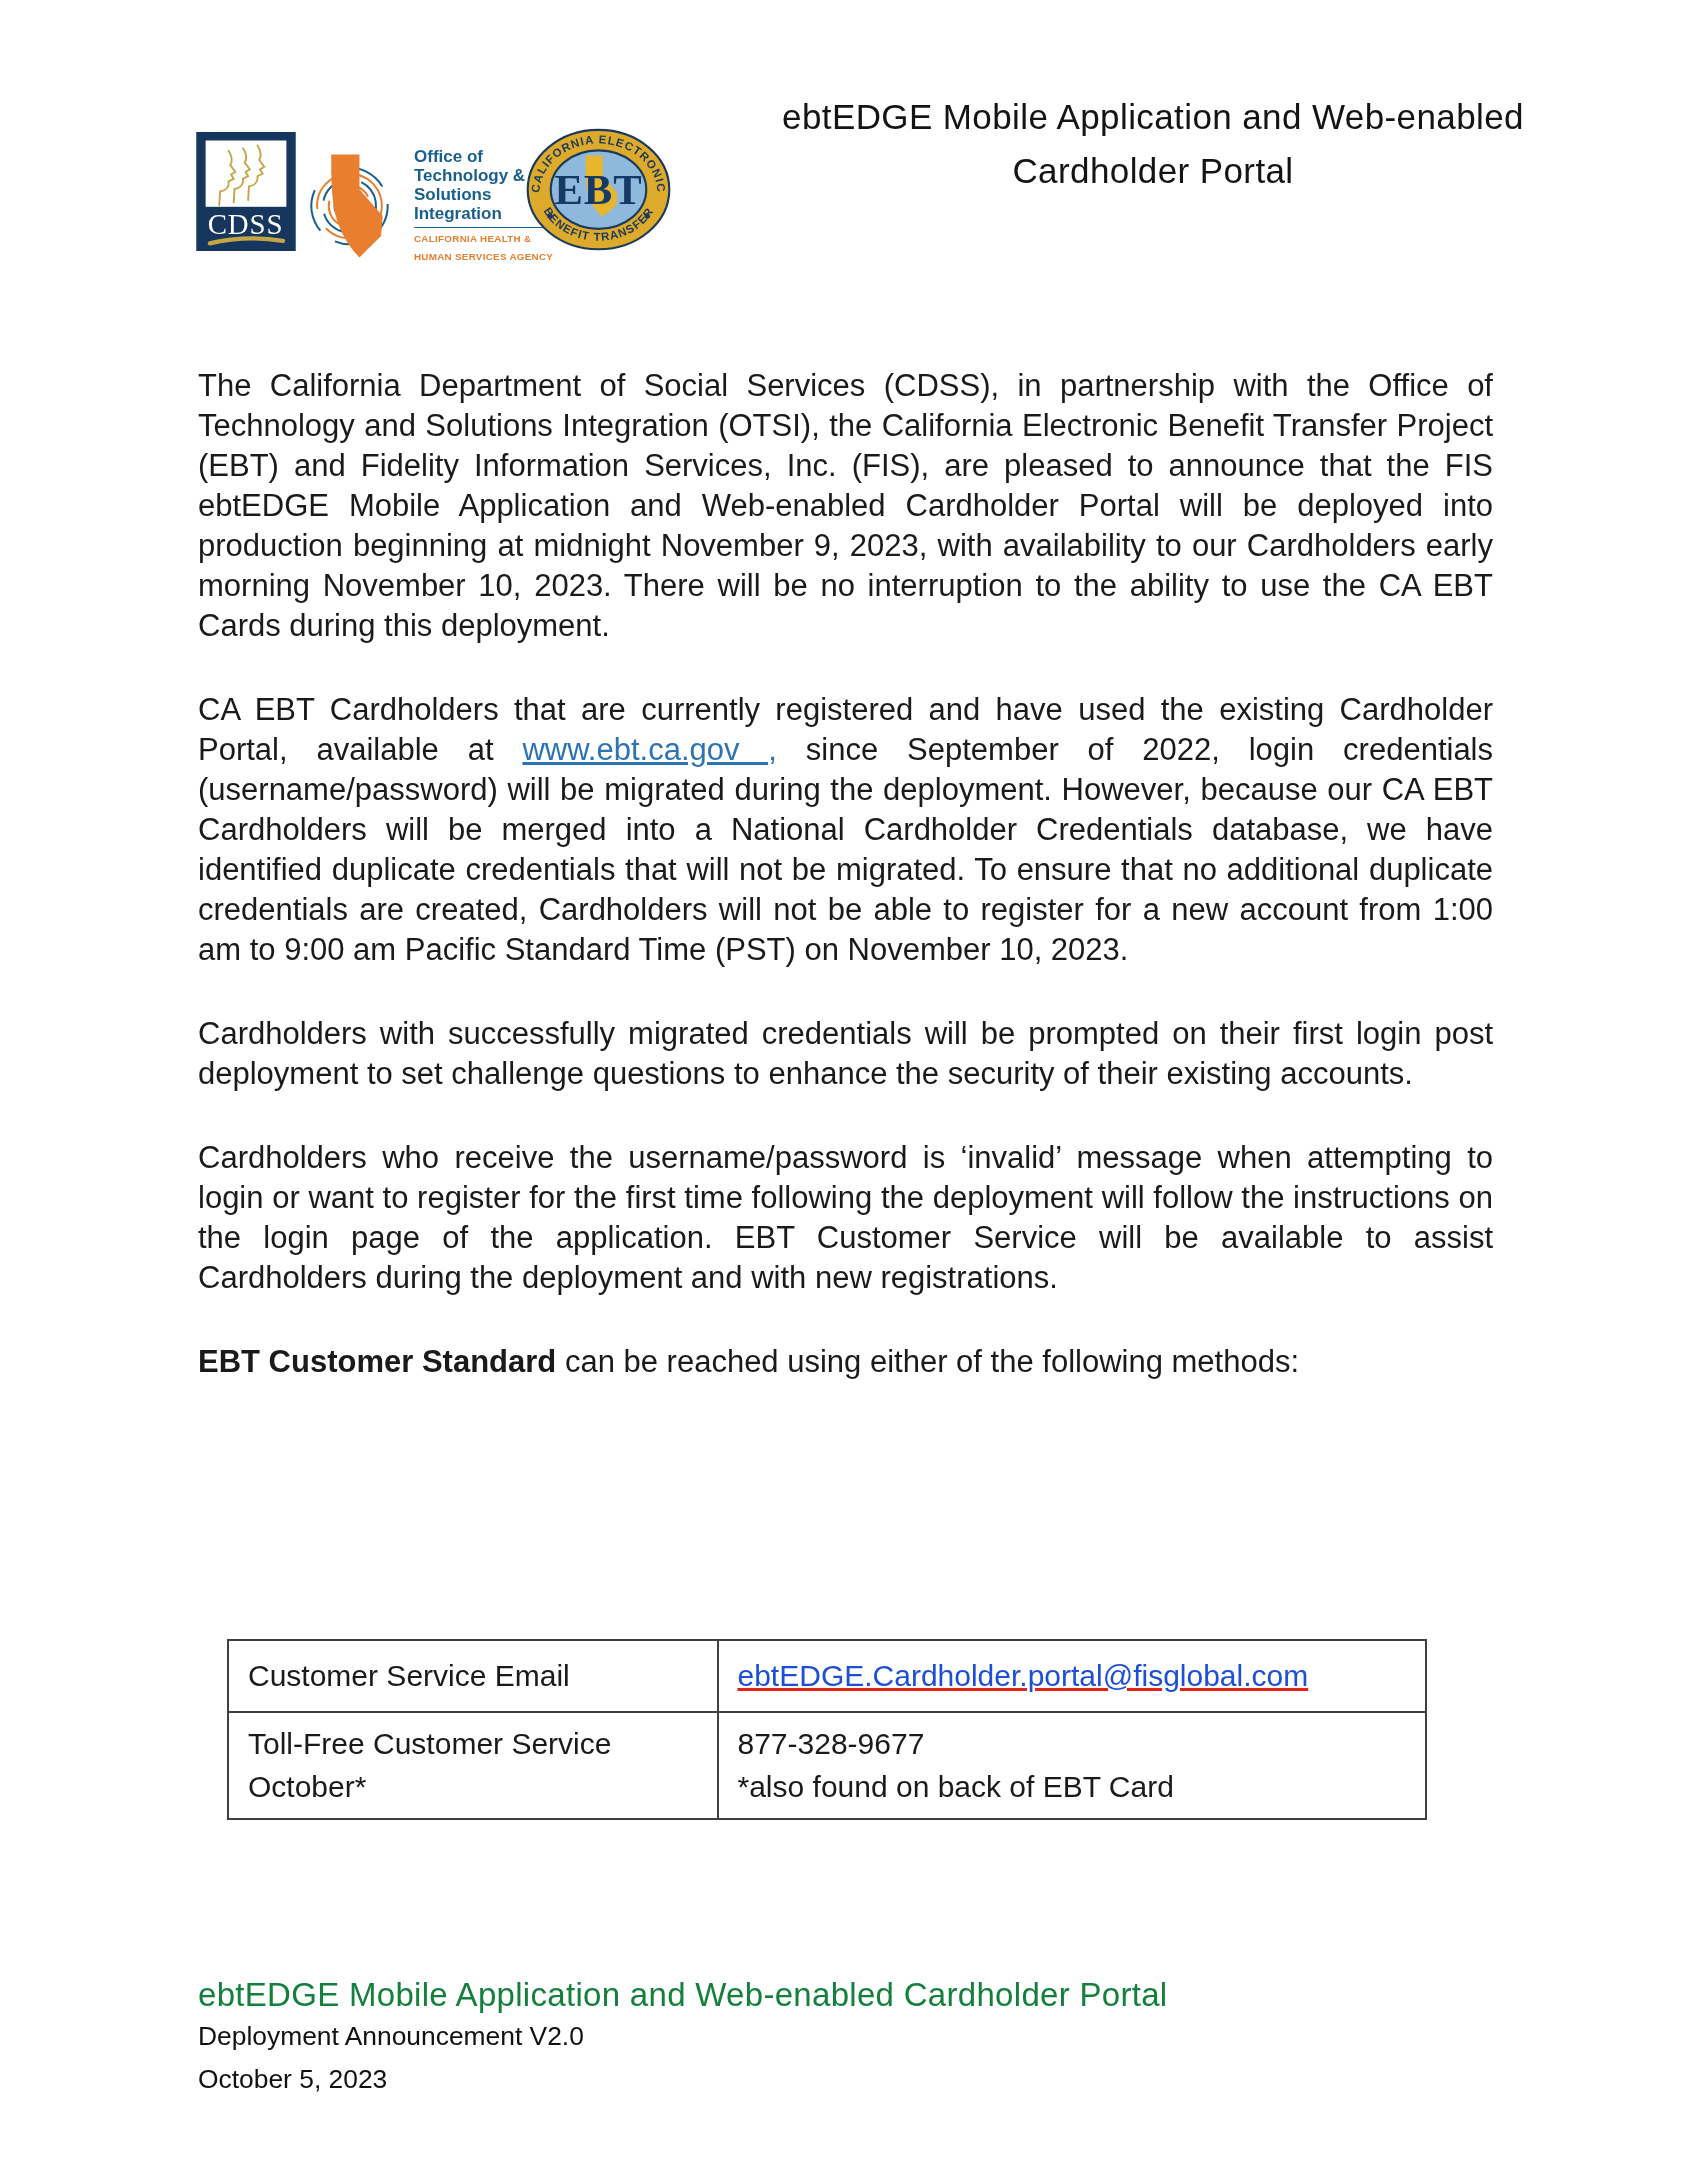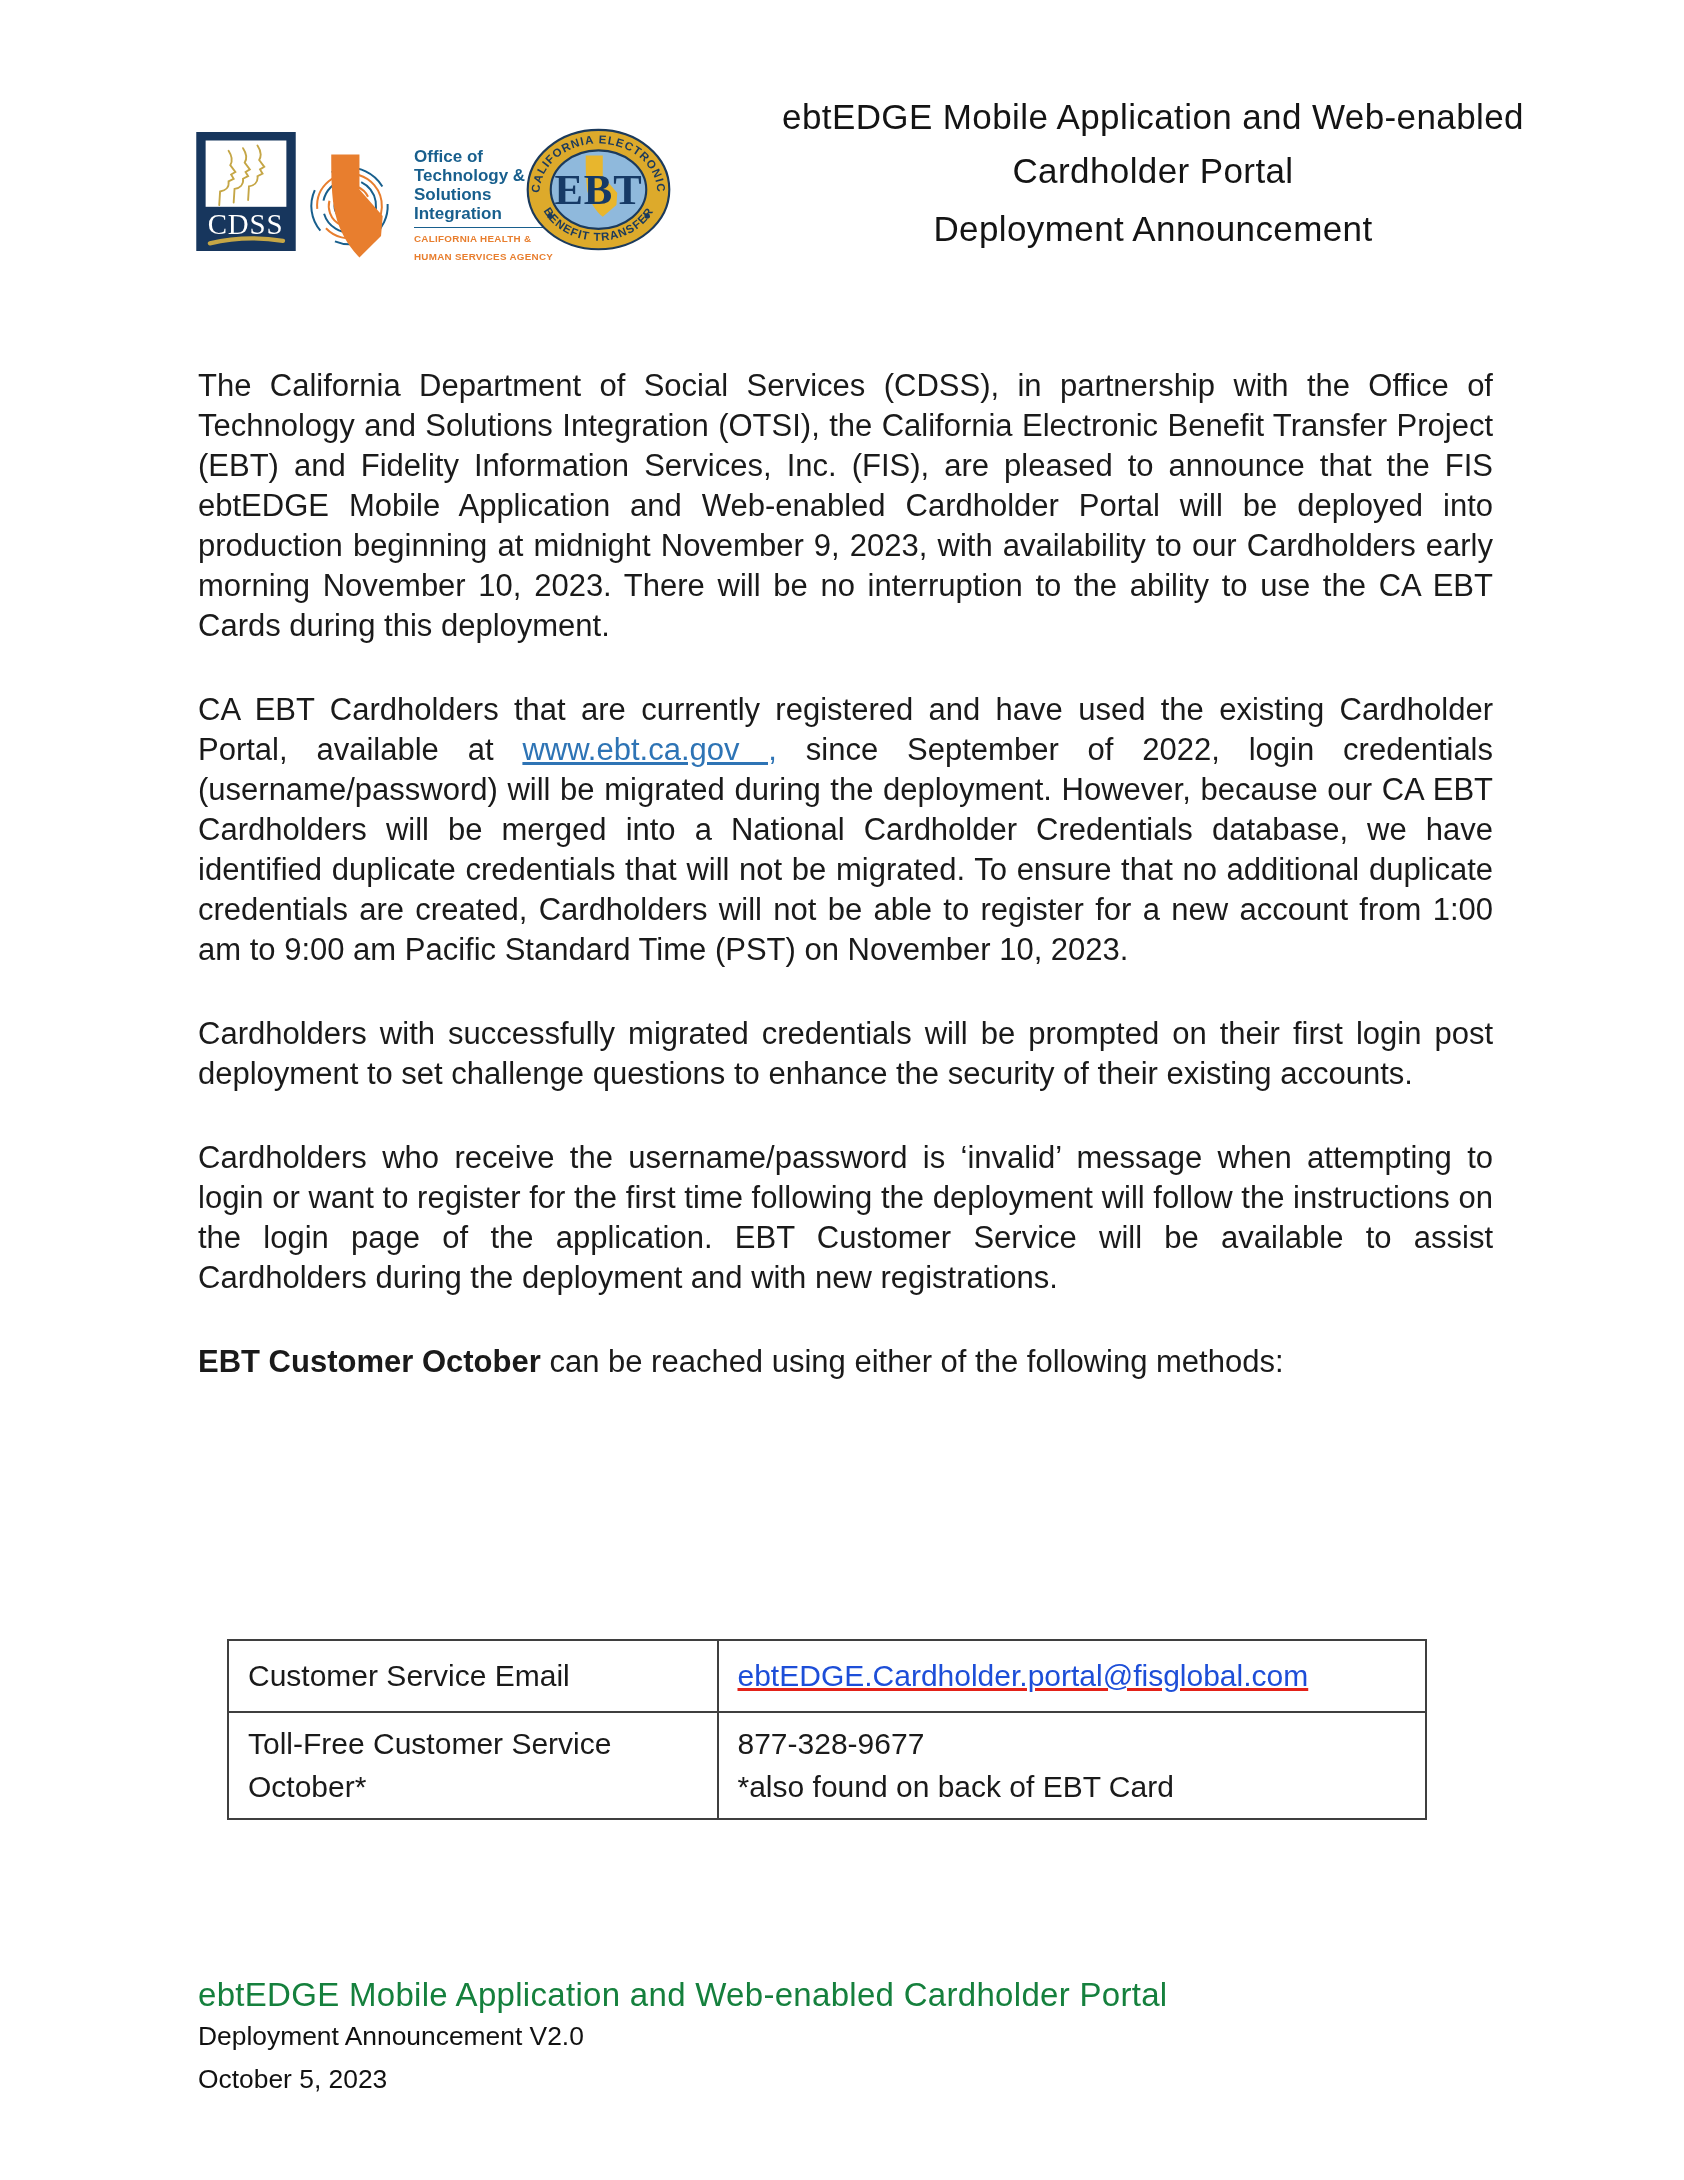--- a/index.html
+++ b/index.html
@@ -105,33 +105,32 @@
     </text>
     <circle cx="28" cy="103" r="3.2" fill="#1B3A5C"></circle>
     <circle cx="142" cy="103" r="3.2" fill="#1B3A5C"></circle>
     <text x="85" y="89" text-anchor="middle" font-family="Liberation Serif, serif" font-weight="bold" font-size="50" fill="#163A66" letter-spacing="1">EBT</text>
   </svg>
 </div>
 
 <div class="abs title-block">
   <div class="title-line">ebtEDGE Mobile Application and Web-enabled</div>
   <div class="title-line">Cardholder Portal</div>
-  <div class="subtitle">Deployment Announcement</div>
 </div>
 
 <div class="abs content">
   <p>The California Department of Social Services (CDSS), in partnership with the Office of Technology and Solutions Integration (OTSI), the California Electronic Benefit Transfer Project (EBT) and Fidelity Information Services, Inc. (FIS), are pleased to announce that the FIS ebtEDGE Mobile Application and Web-enabled Cardholder Portal will be deployed into production beginning at midnight November 9, 2023, with availability to our Cardholders early morning November 10, 2023.  There will be no interruption to the ability to use the CA EBT Cards during this deployment.</p>
 
   <p><span>CA EBT Cardholders that are currently registered and have used the existing Cardholder Portal, available at </span><a class="web-link" href="#">www.ebt.ca.gov ,</a><span> since September of 2022, login credentials (username/password) will be migrated during the deployment.  However, because our CA EBT Cardholders will be merged into a National Cardholder Credentials database, we have identified duplicate credentials that will not be migrated.  To ensure that no additional duplicate credentials are created, Cardholders will not be able to register for a new account from 1:00 am to 9:00 am Pacific Standard Time (PST) on November 10, 2023.</span></p>
 
   <p>Cardholders with successfully migrated credentials will be prompted on their first login post deployment to set challenge questions to enhance the security of their existing accounts.</p>
 
   <p>Cardholders who receive the username/password is ‘invalid’ message when attempting to login or want to register for the first time following the deployment will follow the instructions on the login page of the application.   EBT Customer Service will be available to assist Cardholders during the deployment and with new registrations.</p>
 
-  <p class="last"><span class="svc-bold">EBT Customer October</span><span> can be reached using either of the following methods:</span></p>
+  <p class="last"><span class="svc-bold">EBT Customer Standard</span><span> can be reached using either of the following methods:</span></p>
 </div>
 
 <table class="abs contact-table">
   <tbody>
       <tr class="row1">
     <td class="col-label">Customer Service Email</td>
     <td class="col-value"><a class="email-link" href="#">ebtEDGE.Cardholder.portal@fisglobal.com</a></td>
   </tr>
   <tr class="row2">
     <td class="col-label">Toll-Free Customer Service October*</td>

